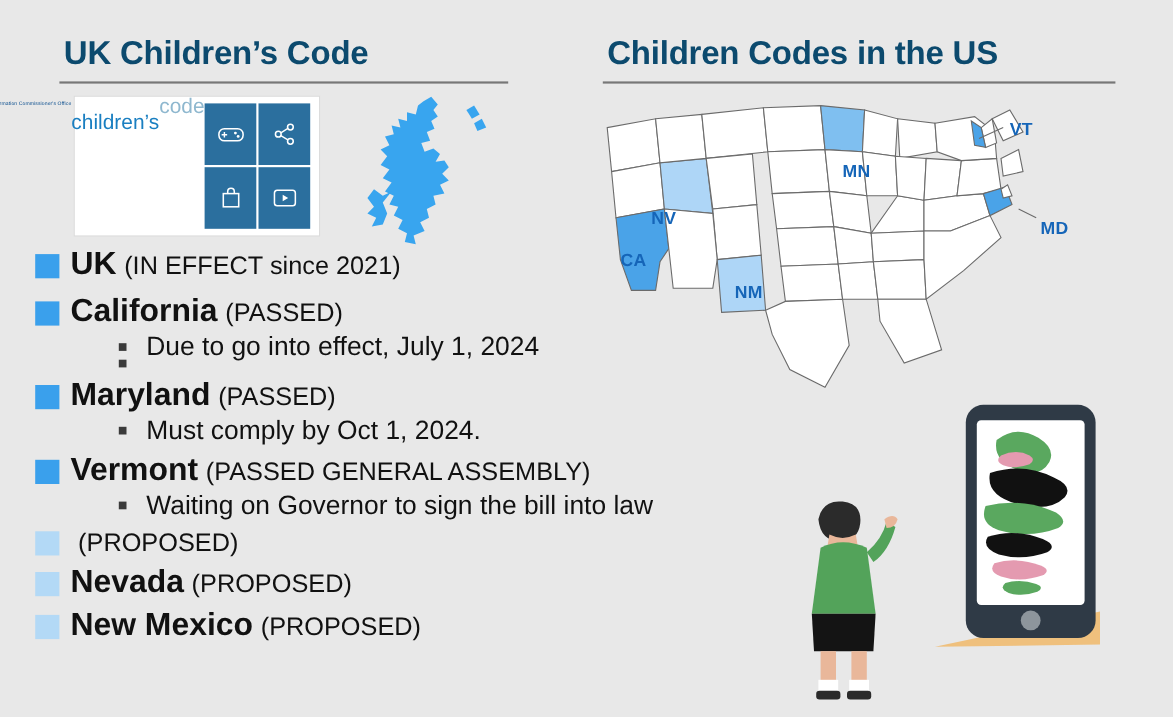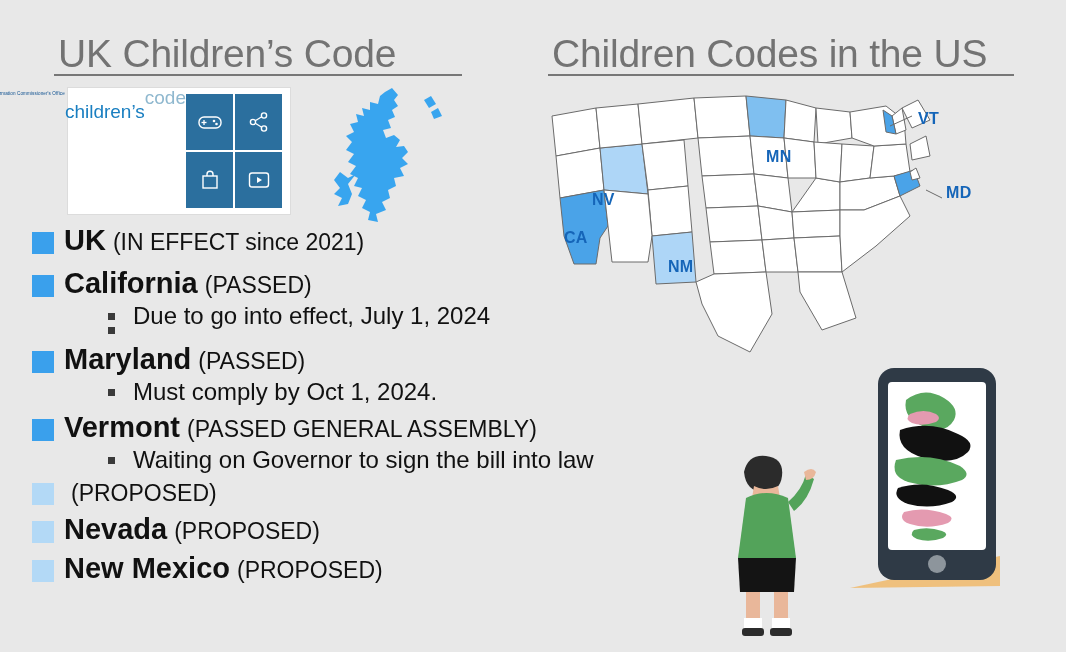--- a/index.html
+++ b/index.html
@@ -15,23 +15,23 @@
     position: relative;
   }
   .slide {
     position: absolute;
     inset: 0;
   }
 
   
   .heading {
     position: absolute;
-    font-size: 39px;
-    font-weight: normal;
-    color: #737373;
+    font-size: 30px;
+    font-weight: bold;
+    color: #0c4a6e;
     letter-spacing: -0.2px;
   }
   .heading-rule {
     position: absolute;
     height: 2px;
     background: #777;
   }
   #h-left { left: 58px; top: 32px; }
   #rule-left { left: 54px; top: 74px; width: 408px; }
   #h-right { left: 552px; top: 32px; }
@@ -353,21 +353,21 @@
         <polygon points="360,90 380,84 386,100 366,110" fill="#4aa3e8"></polygon>
         <polygon points="376,86 382,82 386,92 378,94"></polygon>
       </g>
       <g stroke="#6b6b6b" stroke-width="1" fill="none">
         <line x1="392" y1="104" x2="408" y2="112"></line>
         <line x1="356" y1="40" x2="378" y2="30"></line>
       </g>
     </svg>
     <div class="state-label" style="left:232px; top:30px;margin-top:32px;">MN</div>
     <div class="state-label" style="left:384px; top:24px;">VT</div>
-    <div class="state-label" style="left:412px; top:98px;">MD</div>
+    <div class="state-label" style="left:412px; top:114px;">MD</div>
     <div class="state-label" style="left:58px; top:105px;">NV</div>
     <div class="state-label" style="left:30px; top:143px;">CA</div>
     <div class="state-label" style="left:134px; top:172px;">NM</div>
   </div>
 
   <svg class="illus" viewBox="0 0 340 280">
 
     <polygon points="178,222 300,196 300,226 150,228" fill="#f0b96a" opacity="0.85"></polygon>
 
     <rect x="178" y="8" width="118" height="212" rx="16" fill="#2f3a46"></rect>

